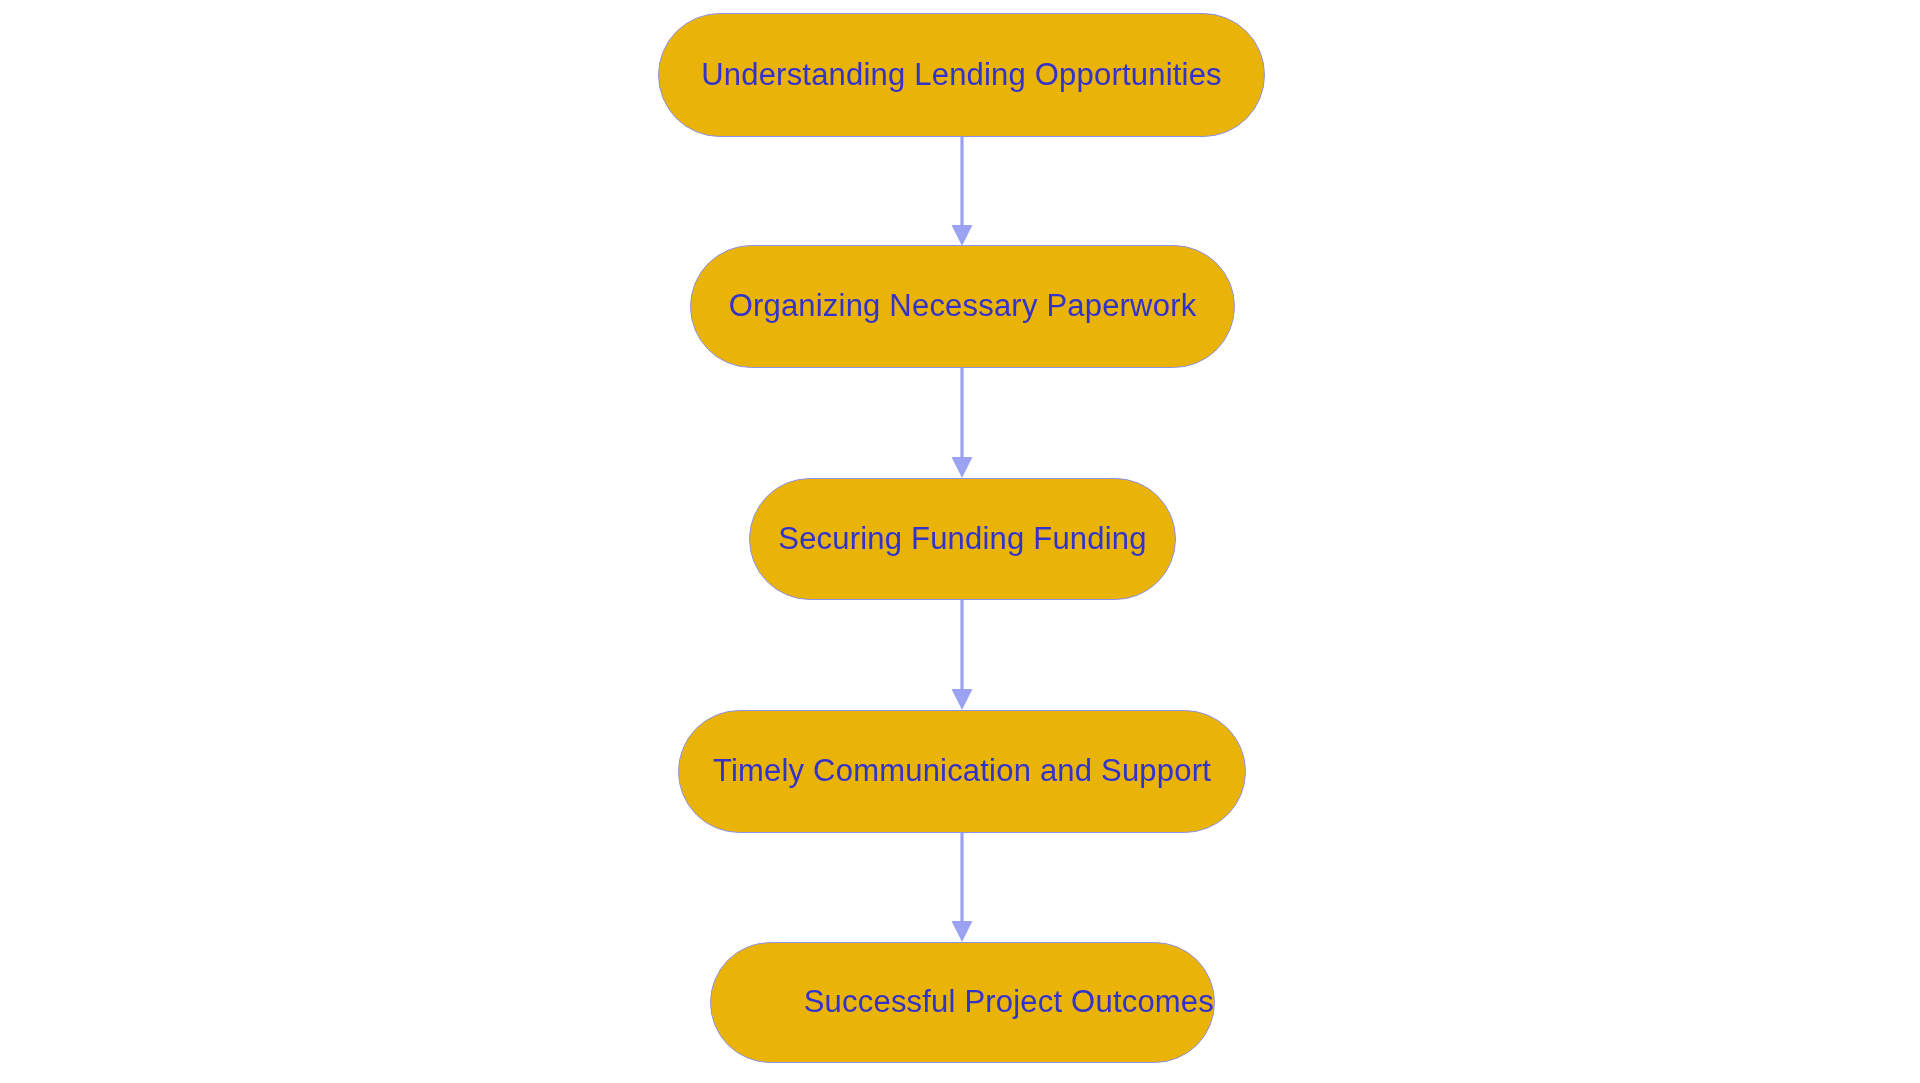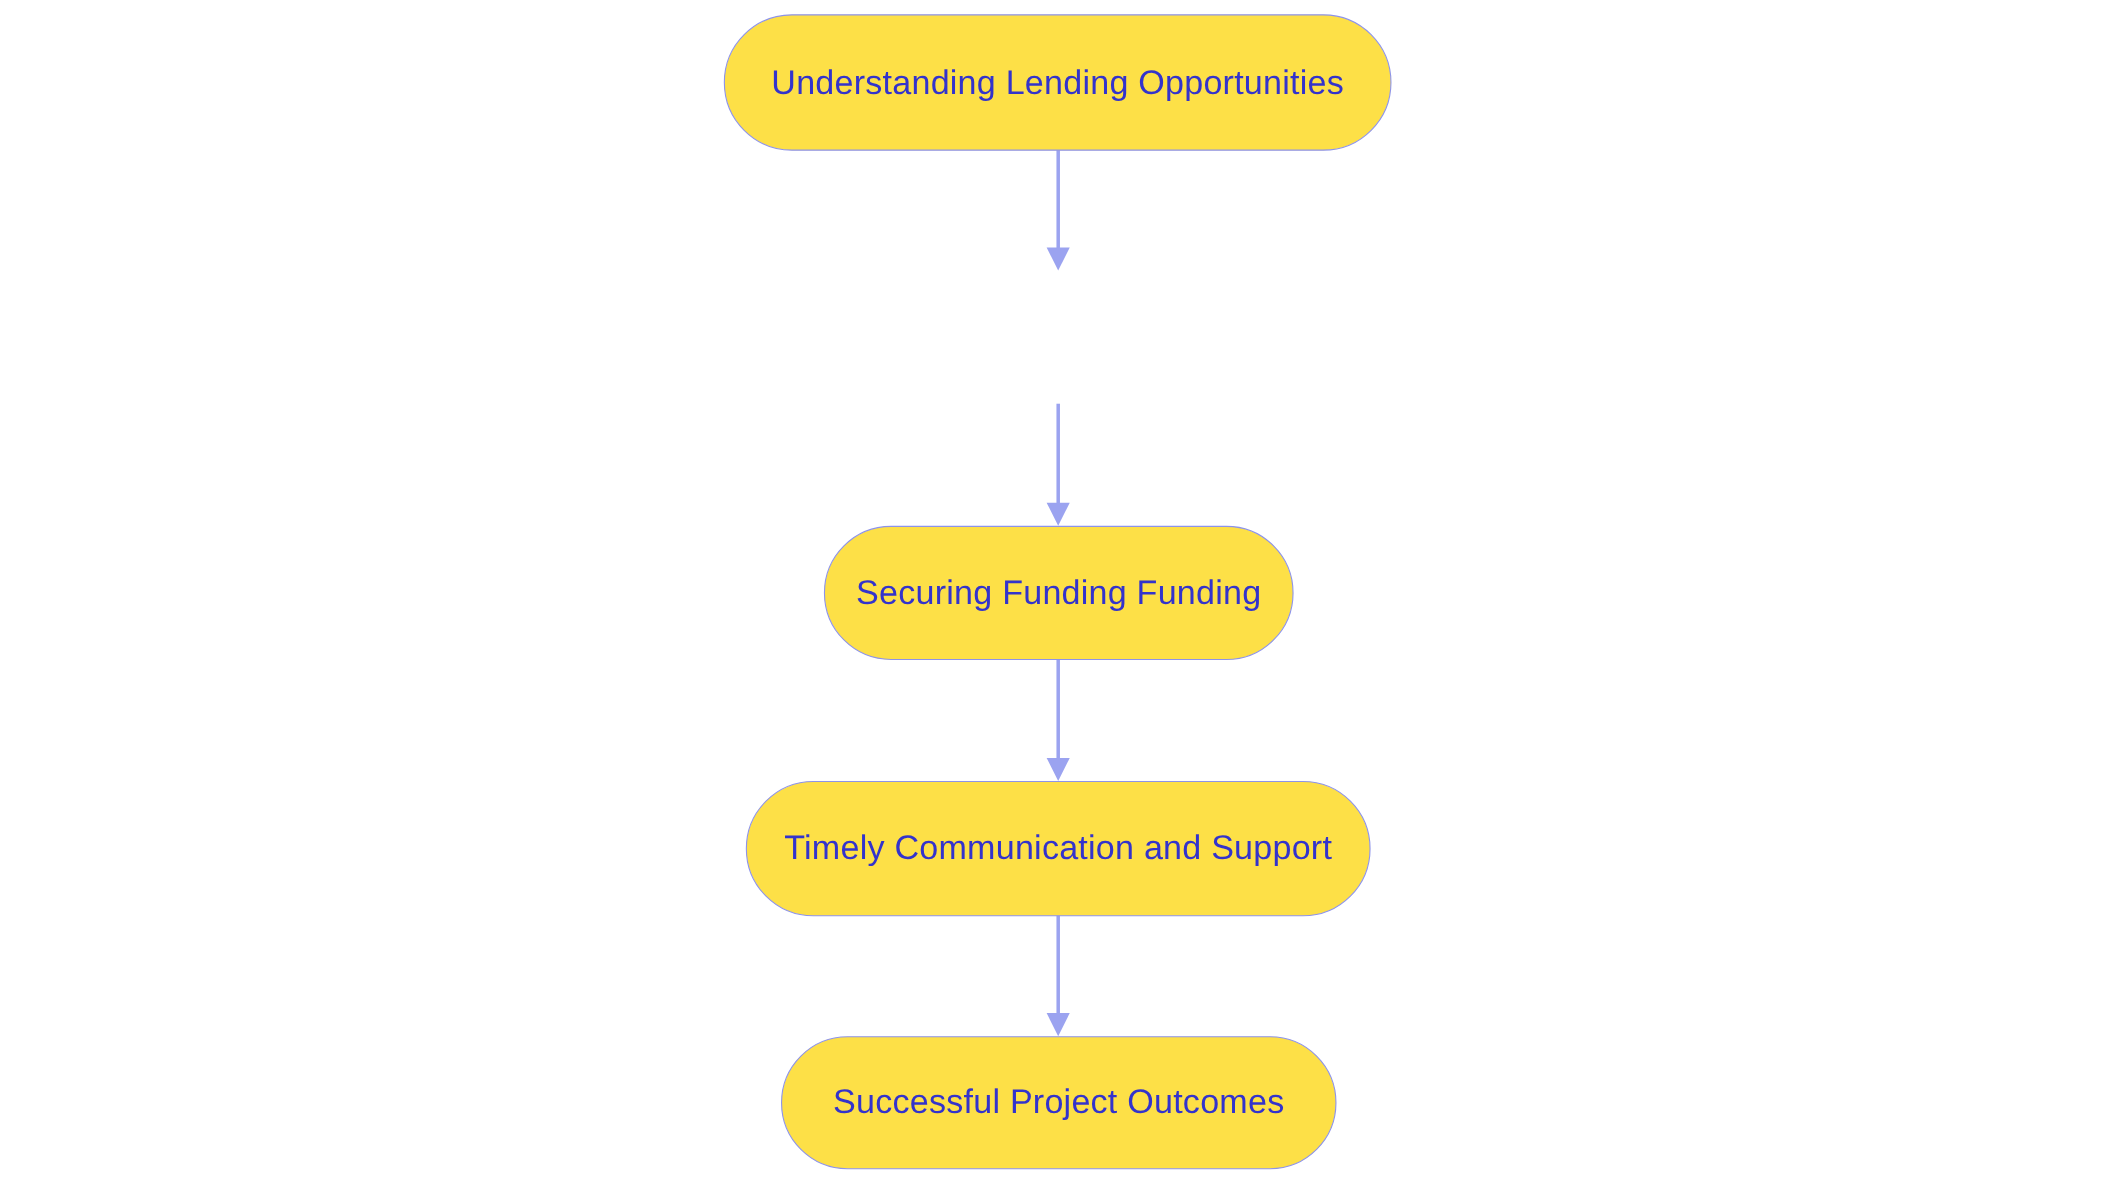--- a/index.html
+++ b/index.html
@@ -21,21 +21,21 @@
     height: 1083px;
     background: #ffffff;
   }
 
   .node {
     position: absolute;
     box-sizing: border-box;
     display: flex;
     align-items: center;
     justify-content: center;
-    background: #fde047;
+    background: #eab308;
     border: 1.6px solid #8d93ea;
     border-radius: 999px;
     z-index: 2;
   }
 
   .node-label {
     color: #3333cc;
     font-family: "Liberation Sans", sans-serif;
     font-size: 31px;
     font-weight: 400;
@@ -50,21 +50,21 @@
     position: absolute;
     z-index: 1;
     overflow: visible;
   }
 
   
   .n0 { left: 658px;  top: 13px;   width: 607px; height: 124px; }
   .n1 { left: 690px;  top: 245px;  width: 545px; height: 123px; }
   .n2 { left: 749px;  top: 478px;  width: 427px; height: 122px; }
   .n3 { left: 678px;  top: 710px;  width: 568px; height: 123px; }
-  .n4 { left: 710px;  top: 942px;  width: 505px; height: 121px; }
+  .n4 { left: 710px;  top: 942px;  width: 505px; height: 121px; justify-content: flex-end; }
 
   
   .c0 { left: 942px; top: 136px; width: 40px; height: 112px; }
   .c1 { left: 942px; top: 367px; width: 40px; height: 113px; }
   .c2 { left: 942px; top: 599px; width: 40px; height: 113px; }
   .c3 { left: 942px; top: 832px; width: 40px; height: 112px; }
 </style>
 </head>
 <body>
 
@@ -72,20 +72,23 @@
 
   <div class="node n0">
     <span class="node-label">Understanding Lending Opportunities</span>
   </div>
 
   <svg class="connector c0" viewBox="0 0 40 112" width="40" height="112" aria-hidden="true">
     <line x1="20" y1="0" x2="20" y2="92" stroke="#9ba3f0" stroke-width="3.2"></line>
     <polygon points="20,110 9.5,89 30.5,89" fill="#9ba3f0"></polygon>
   </svg>
 
+  <div class="node n1">
+    <span class="node-label">Organizing Necessary Paperwork</span>
+  </div>
 
   <svg class="connector c1" viewBox="0 0 40 113" width="40" height="113" aria-hidden="true">
     <line x1="20" y1="0" x2="20" y2="93" stroke="#9ba3f0" stroke-width="3.2"></line>
     <polygon points="20,111 9.5,90 30.5,90" fill="#9ba3f0"></polygon>
   </svg>
 
   <div class="node n2">
     <span class="node-label">Securing Funding Funding</span>
   </div>
 

